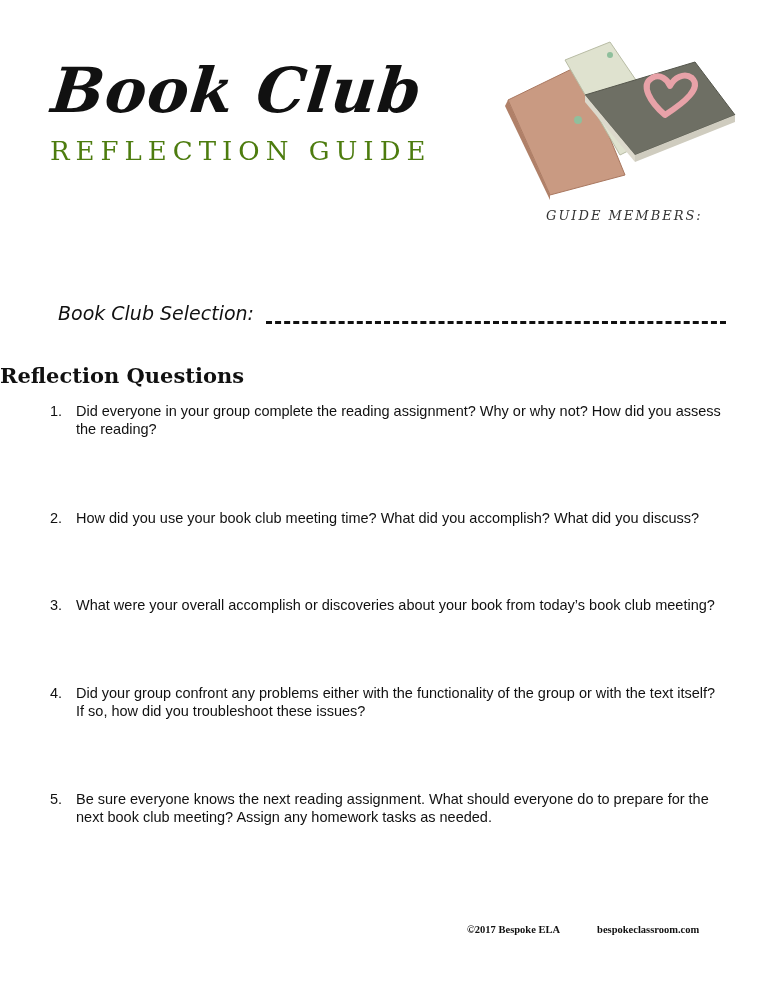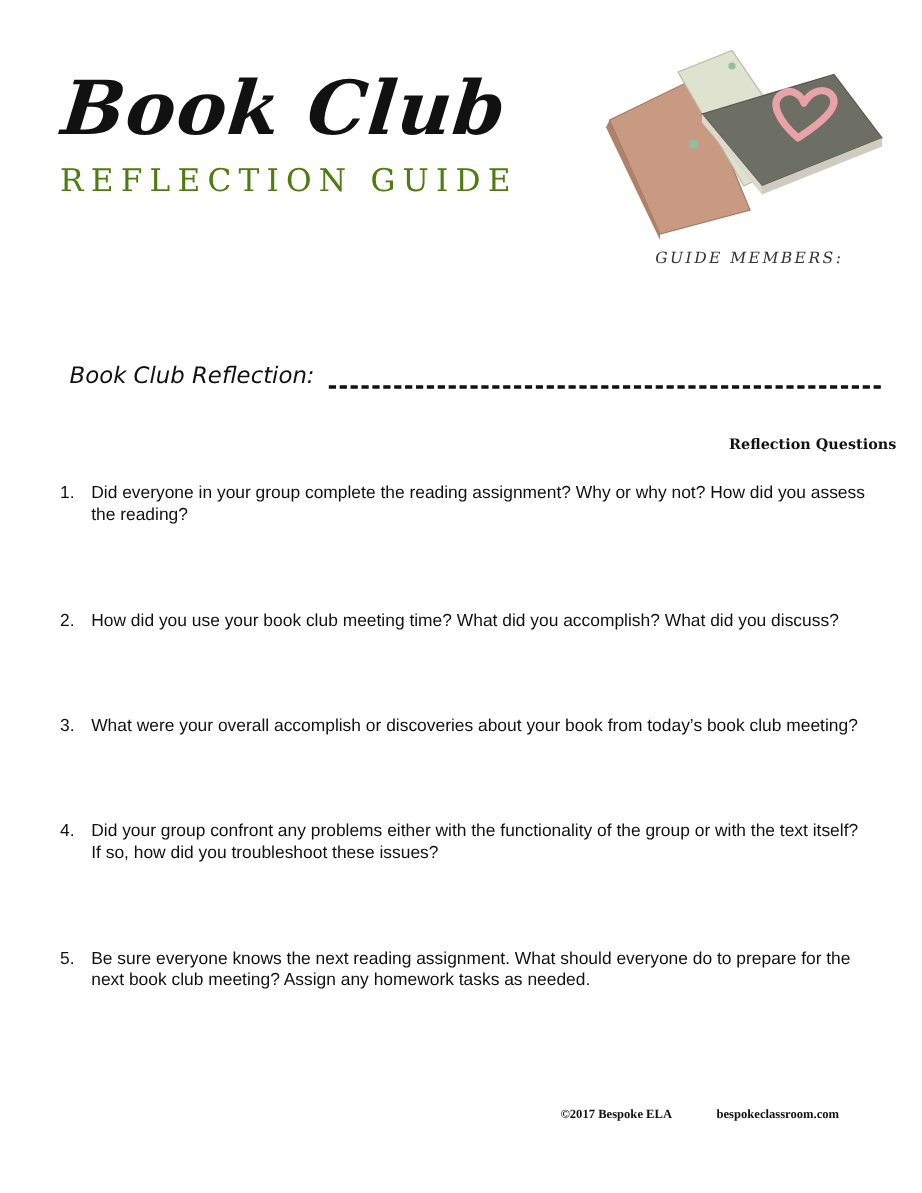--- a/index.html
+++ b/index.html
@@ -23,22 +23,22 @@
     .selection {
       position: absolute; left: 58px; top: 302px;
       font-family: "DejaVu Sans", sans-serif; font-style: italic; font-size: 19px; color: #111;
       display: flex; align-items: flex-end;
     }
     .selection-line {
       display: inline-block; width: 460px; margin-left: 12px; height: 14px;
       border-bottom: 3px dashed #111;
     }
     .section-title {
-      position: absolute; left: 0; width: 747px; top: 363px; text-align: right;
-      font-family: "DejaVu Serif", serif; font-weight: bold; font-size: 12px; color: #111;
+      position: absolute; left: 0; width: 747px; top: 363px; text-align: left;
+      font-family: "DejaVu Serif", serif; font-weight: bold; font-size: 21px; color: #111;
     }
     .question {
       position: absolute; left: 50px; width: 672px; display: flex;
       font-family: "Liberation Sans", sans-serif; font-size: 14.5px; line-height: 18px; color: #111;
     }
     .q-num { width: 26px; flex: none; }
     .q-text { flex: 1; }
     .footer {
       position: absolute; top: 924px; left: 467px;
       font-family: "Liberation Serif", serif; font-weight: bold; font-size: 10.5px; color: #111;
@@ -63,21 +63,21 @@
   <polygon points="85,55 195,22 235,75 135,115" fill="#6e6f64" stroke="#55564c" stroke-width="1"></polygon>
   <polygon points="85,55 135,115 135,122 85,62" fill="#dcd9cc"></polygon>
   <polygon points="135,115 235,75 235,82 135,122" fill="#cfccbf"></polygon>
 
   <path d="M165,75 C150,62 140,45 152,38 C160,33 168,40 170,46 C174,38 184,32 192,38 C202,48 185,62 165,75 Z" fill="none" stroke="#e8a2a8" stroke-width="6" stroke-linejoin="round"></path>
 </svg>
 
 <div class="group-members">GUIDE MEMBERS:</div>
 
 <div class="selection">
-  <span>Book Club Reflection:</span>
+  <span>Book Club Selection:</span>
   <span class="selection-line"></span>
 </div>
 
 <div class="section-title">Reflection Questions</div>
 
 <div class="question" style="top:402px">
   <span class="q-num">1.</span>
   <span class="q-text">Did everyone in your group complete the reading assignment?  Why or why not?  How did you assess the reading?</span>
 </div>
 <div class="question" style="top:509px">

